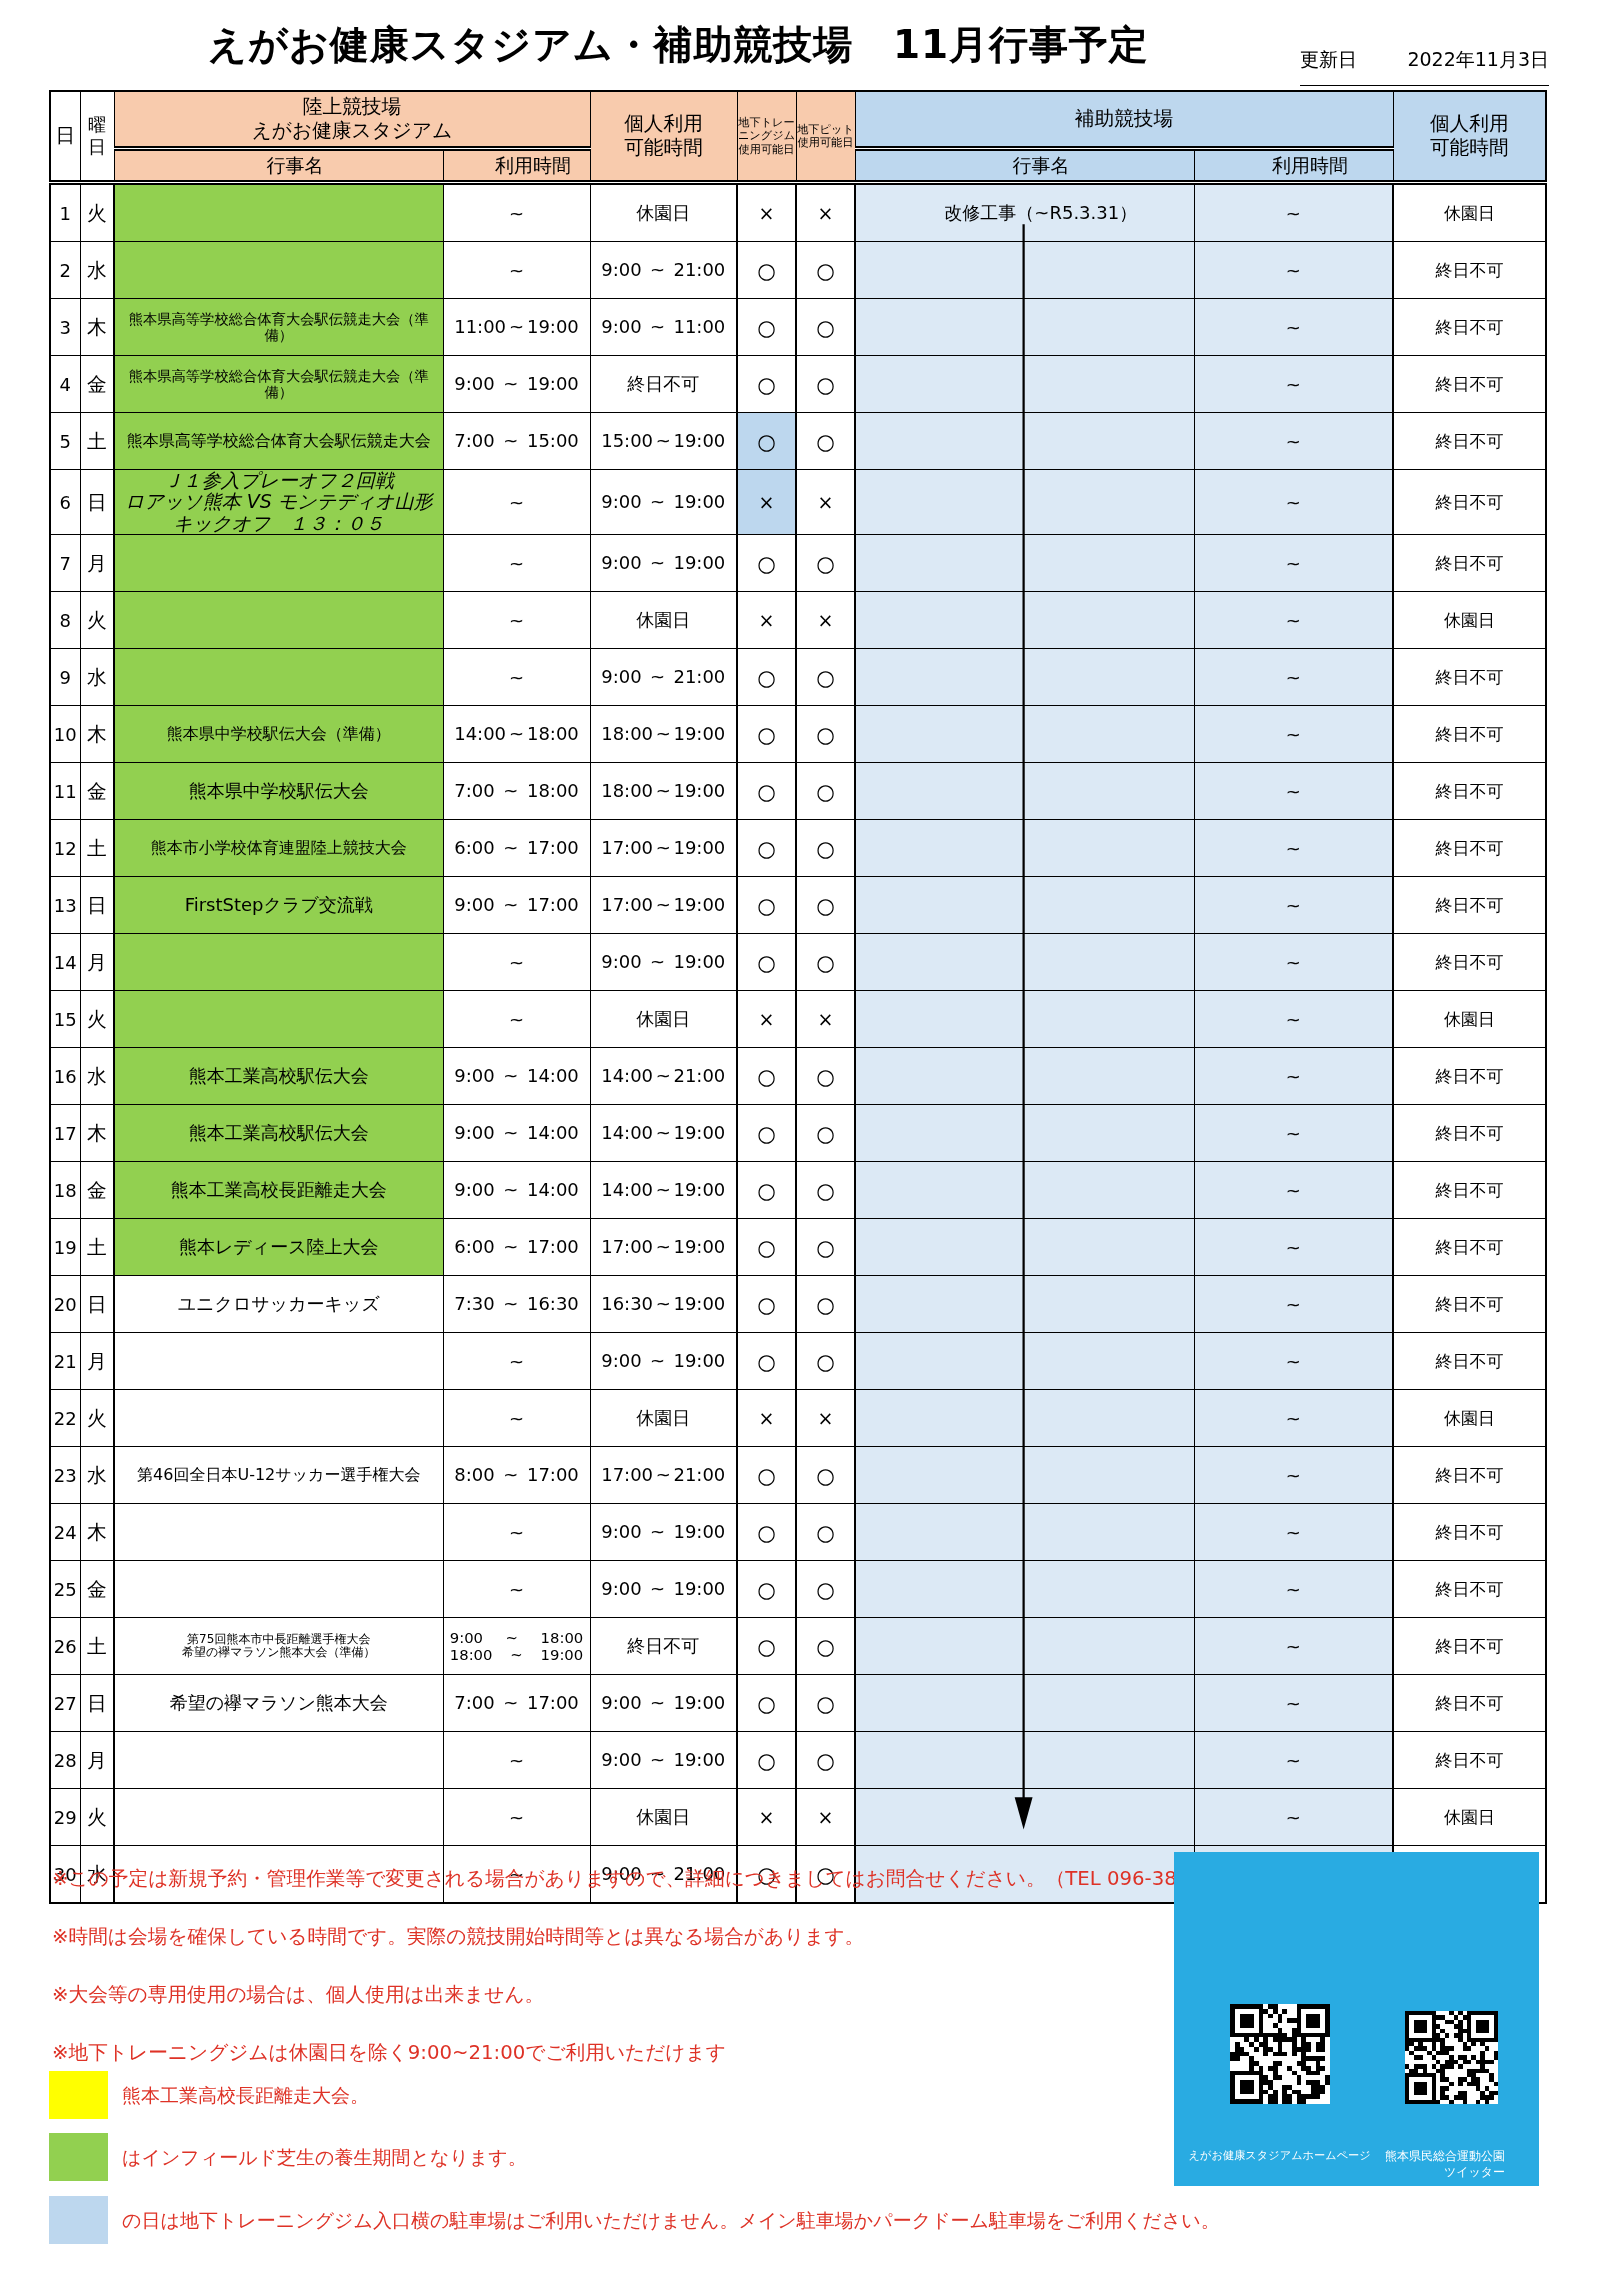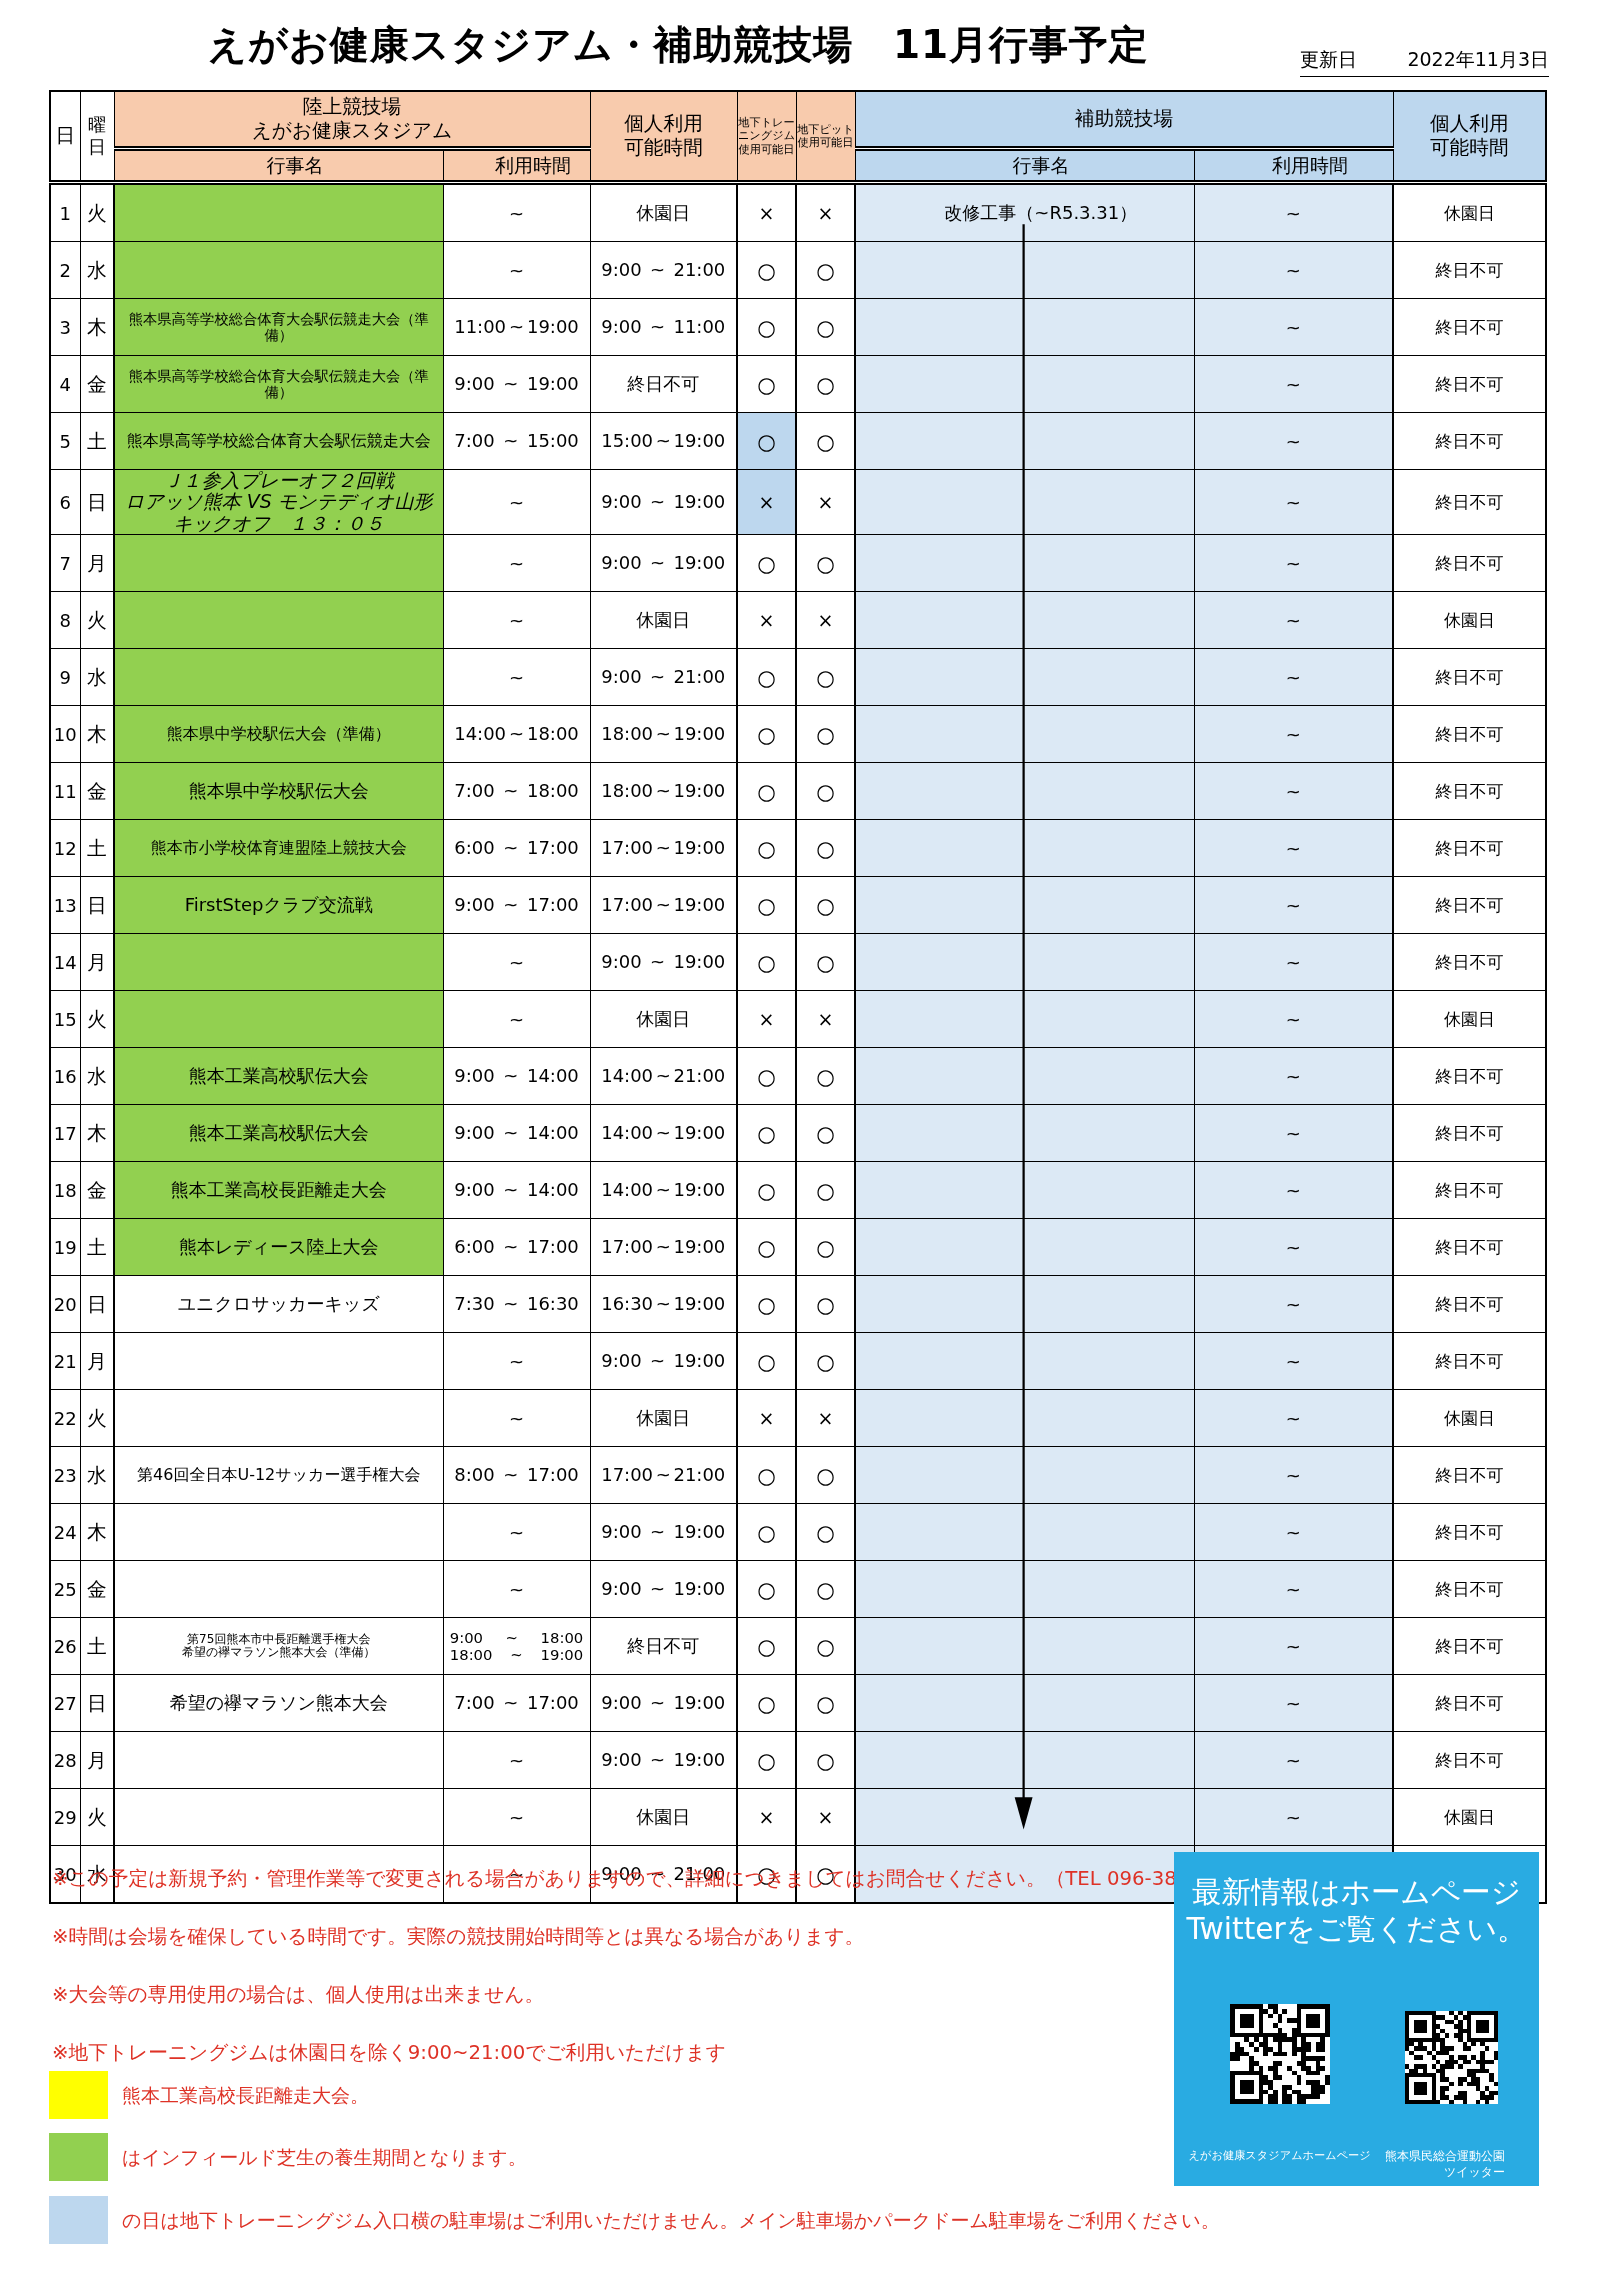--- a/index.html
+++ b/index.html
@@ -2,21 +2,21 @@
 <html style="--peach: #F8CBAD; --header_blue: #BDD7EE; --cell_blue: #DCE9F5; --green: #92D050; --highlight_blue: #BDD7EE; --info_blue: #29ABE2; --note_red: #DE3226; --yellow: #FFFF00;font-size:14.3px"><head>
 <meta charset="utf-8">
 <style>
   html,body{margin:0;padding:0;}
   body{width:1621px;height:2293px;position:relative;background:#fff;
        font-family:"DejaVu Sans","Liberation Sans",sans-serif;color:#000;}
   .title{position:absolute;left:49px;top:18px;width:1258px;text-align:center;
          font-size:39px;font-weight:bold;letter-spacing:0.9px;white-space:nowrap;}
   .updated{position:absolute;left:1300px;top:47px;width:249px;display:flex;
            justify-content:space-between;align-items:flex-end;
-           border-bottom:1.8px solid #000;padding-bottom:3px;font-size:19px;}
+           border-bottom:1.8px solid #000;padding-bottom:12px;font-size:19px;}
   table.sched{position:absolute;left:49px;top:90px;width:1496px;border-collapse:collapse;
               table-layout:fixed;border:2.7px solid #000;}
   .sched th,.sched td{border:1.8px solid #000;padding:0;overflow:hidden;vertical-align:middle;}
   .sched thead th{font-weight:normal;white-space:pre-line;text-align:center;}
   .sched thead th{border-bottom:5.4px double #000;}
   .h1 th{height:54px;font-size:19.7px;line-height:1.2;}
   .h2 th{height:29px;font-size:19px;border-bottom:5.4px double #000;padding-left:33px;}
   th.small{font-size:11.2px;line-height:1.18;}
   th.peach{background:var(--peach);}
   th.hblue{background:var(--header_blue);}
@@ -881,24 +881,20 @@
 <div class="legend-swatch" style="top:2071px;background:var(--yellow);"></div>
 <div class="legend-label" style="top:2071px">熊本工業高校長距離走大会。</div>
 
 <div class="legend-swatch" style="top:2133px;background:var(--green);"></div>
 <div class="legend-label" style="top:2133px">はインフィールド芝生の養生期間となります。</div>
 
 <div class="legend-swatch" style="top:2196px;background:var(--highlight_blue);"></div>
 <div class="legend-label" style="top:2196px">の日は地下トレーニングジム入口横の駐車場はご利用いただけません。メイン駐車場かパークドーム駐車場をご利用ください。</div>
 
 <div class="infobox">
-  <div class="headline">
-    <div>最新情報はホームページ</div>
-    <div>Twitterをご覧ください。</div>
-  </div>
   <div class="qrbox qr1">
     <svg shape-rendering="crispEdges" viewBox="0 0 21 21">
         <rect x="0" y="0" width="21" height="21" fill="#fff"></rect>
         <rect x="0" y="0" width="1" height="1" fill="#000"></rect>
         <rect x="1" y="0" width="1" height="1" fill="#000"></rect>
         <rect x="2" y="0" width="1" height="1" fill="#000"></rect>
         <rect x="3" y="0" width="1" height="1" fill="#000"></rect>
         <rect x="4" y="0" width="1" height="1" fill="#000"></rect>
         <rect x="5" y="0" width="1" height="1" fill="#000"></rect>
         <rect x="6" y="0" width="1" height="1" fill="#000"></rect>

